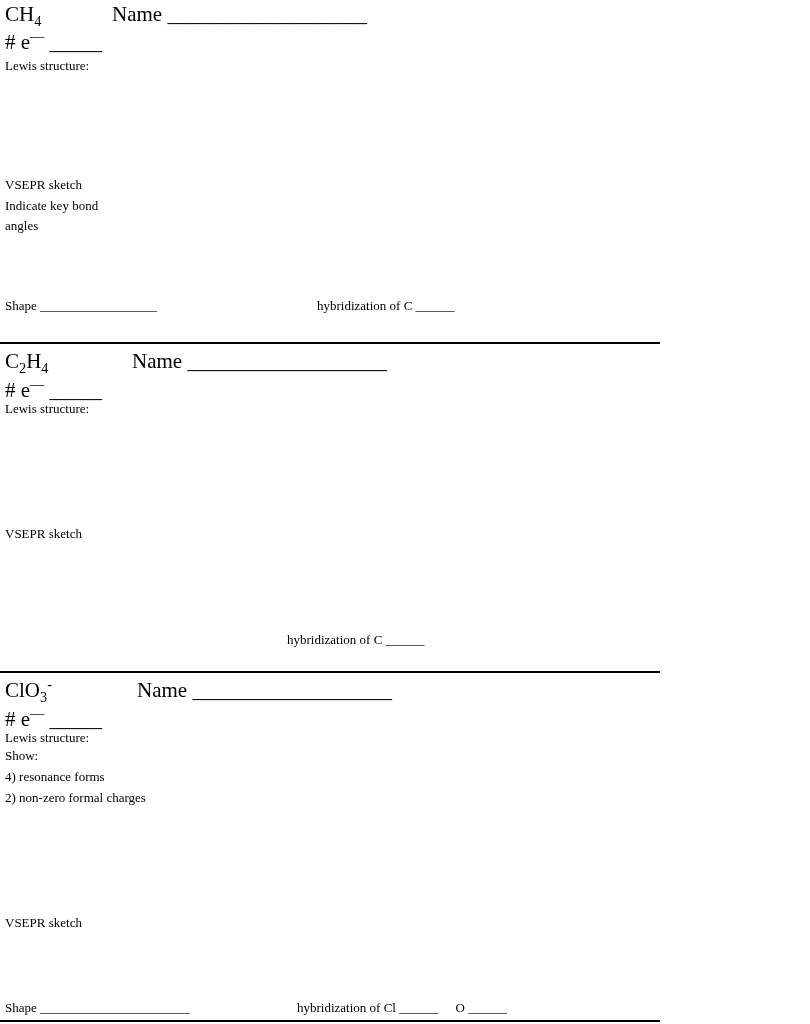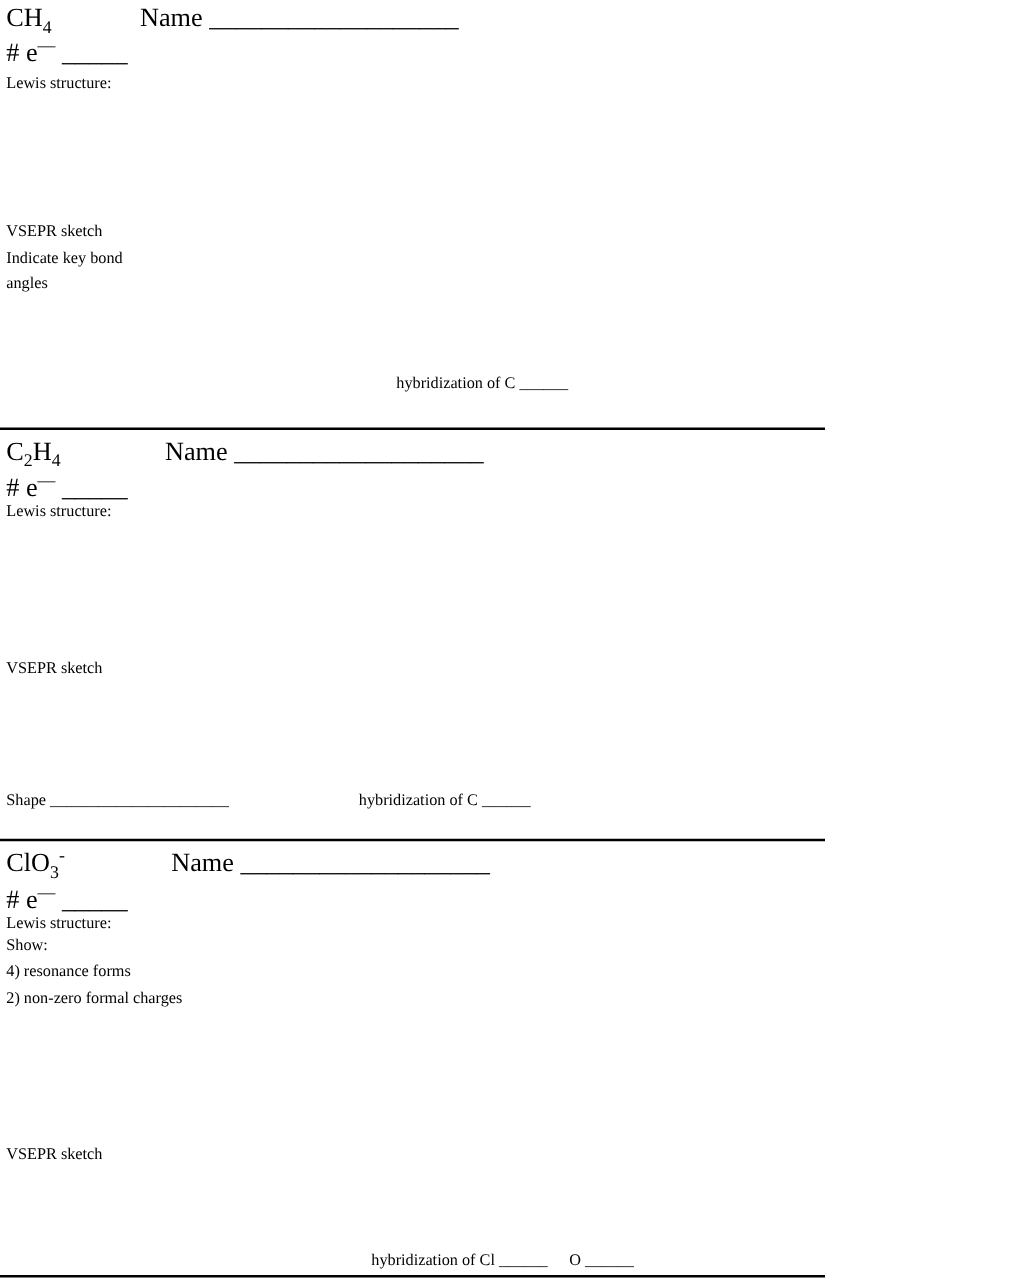--- a/index.html
+++ b/index.html
@@ -53,61 +53,65 @@
     <span>Name</span>
     <span class="blank">___________________</span>
   </div>
   <div class="line f-lg" style="left:5px; top:30px;"><span># e</span><sup>—</sup>
     <span class="blank">_____</span>
   </div>
   <div class="line f-md" style="left:5px; top:59px;">Lewis structure:</div>
   <div class="line f-md" style="left:5px; top:178px;">VSEPR sketch</div>
   <div class="line f-md" style="left:5px; top:199px;">Indicate key bond</div>
   <div class="line f-md" style="left:5px; top:219px;">angles</div>
+  <div class="line f-md" style="left:5px; top:299px;">
+    <span>Shape</span>
+    <span class="blank">__________________</span>
+  </div>
   <div class="line f-md" style="left:317px; top:299px;">
     <span>hybridization of C</span>
     <span class="blank">______</span>
   </div>
 
   <div class="hr" style="top:342px;"></div>
 
   <div class="line f-lg" style="left:5px; top:349px;"><span>C</span><sub>2</sub><span>H</span><sub>4</sub></div>
   <div class="line f-lg" style="left:132px; top:349px;">
     <span>Name</span>
     <span class="blank">___________________</span>
   </div>
   <div class="line f-lg" style="left:5px; top:378px;"><span># e</span><sup>—</sup>
     <span class="blank">_____</span>
   </div>
   <div class="line f-md" style="left:5px; top:402px;">Lewis structure:</div>
   <div class="line f-md" style="left:5px; top:527px;">VSEPR sketch</div>
-  <div class="line f-md" style="left:5px; top:633px;">
-    <span>Shape</span>
-    <span class="blank">______________________</span>
-  </div>
   <div class="line f-md" style="left:287px; top:633px;">
     <span>hybridization of C</span>
     <span class="blank">______</span>
   </div>
 
   <div class="hr" style="top:671px;"></div>
 
   <div class="line f-lg" style="left:5px; top:678px;"><span>ClO</span><sub>3</sub><sup>-</sup></div>
   <div class="line f-lg" style="left:137px; top:678px;">
     <span>Name</span>
     <span class="blank">___________________</span>
   </div>
   <div class="line f-lg" style="left:5px; top:707px;"><span># e</span><sup>—</sup>
     <span class="blank">_____</span>
   </div>
   <div class="line f-md" style="left:5px; top:731px;">Lewis structure:</div>
   <div class="line f-md" style="left:5px; top:749px;text-align:right;">Show:</div>
   <div class="line f-md" style="left:5px; top:770px;">4) resonance forms</div>
   <div class="line f-md" style="left:5px; top:791px;">2) non-zero formal charges</div>
   <div class="line f-md" style="left:5px; top:916px;">VSEPR sketch</div>
+  <div class="line f-md" style="left:5px; top:1001px;">
+    <span>Shape</span>
+    <span class="blank">_______________________</span>
+  </div>
   <div class="line f-md" style="left:297px; top:1001px;">
     <span>hybridization of Cl</span>
     <span class="blank">______</span>
     <span class="gap-left">O</span>
     <span class="blank">______</span>
   </div>
 
   <div class="hr" style="top:1020px;"></div>
 
 </div>

